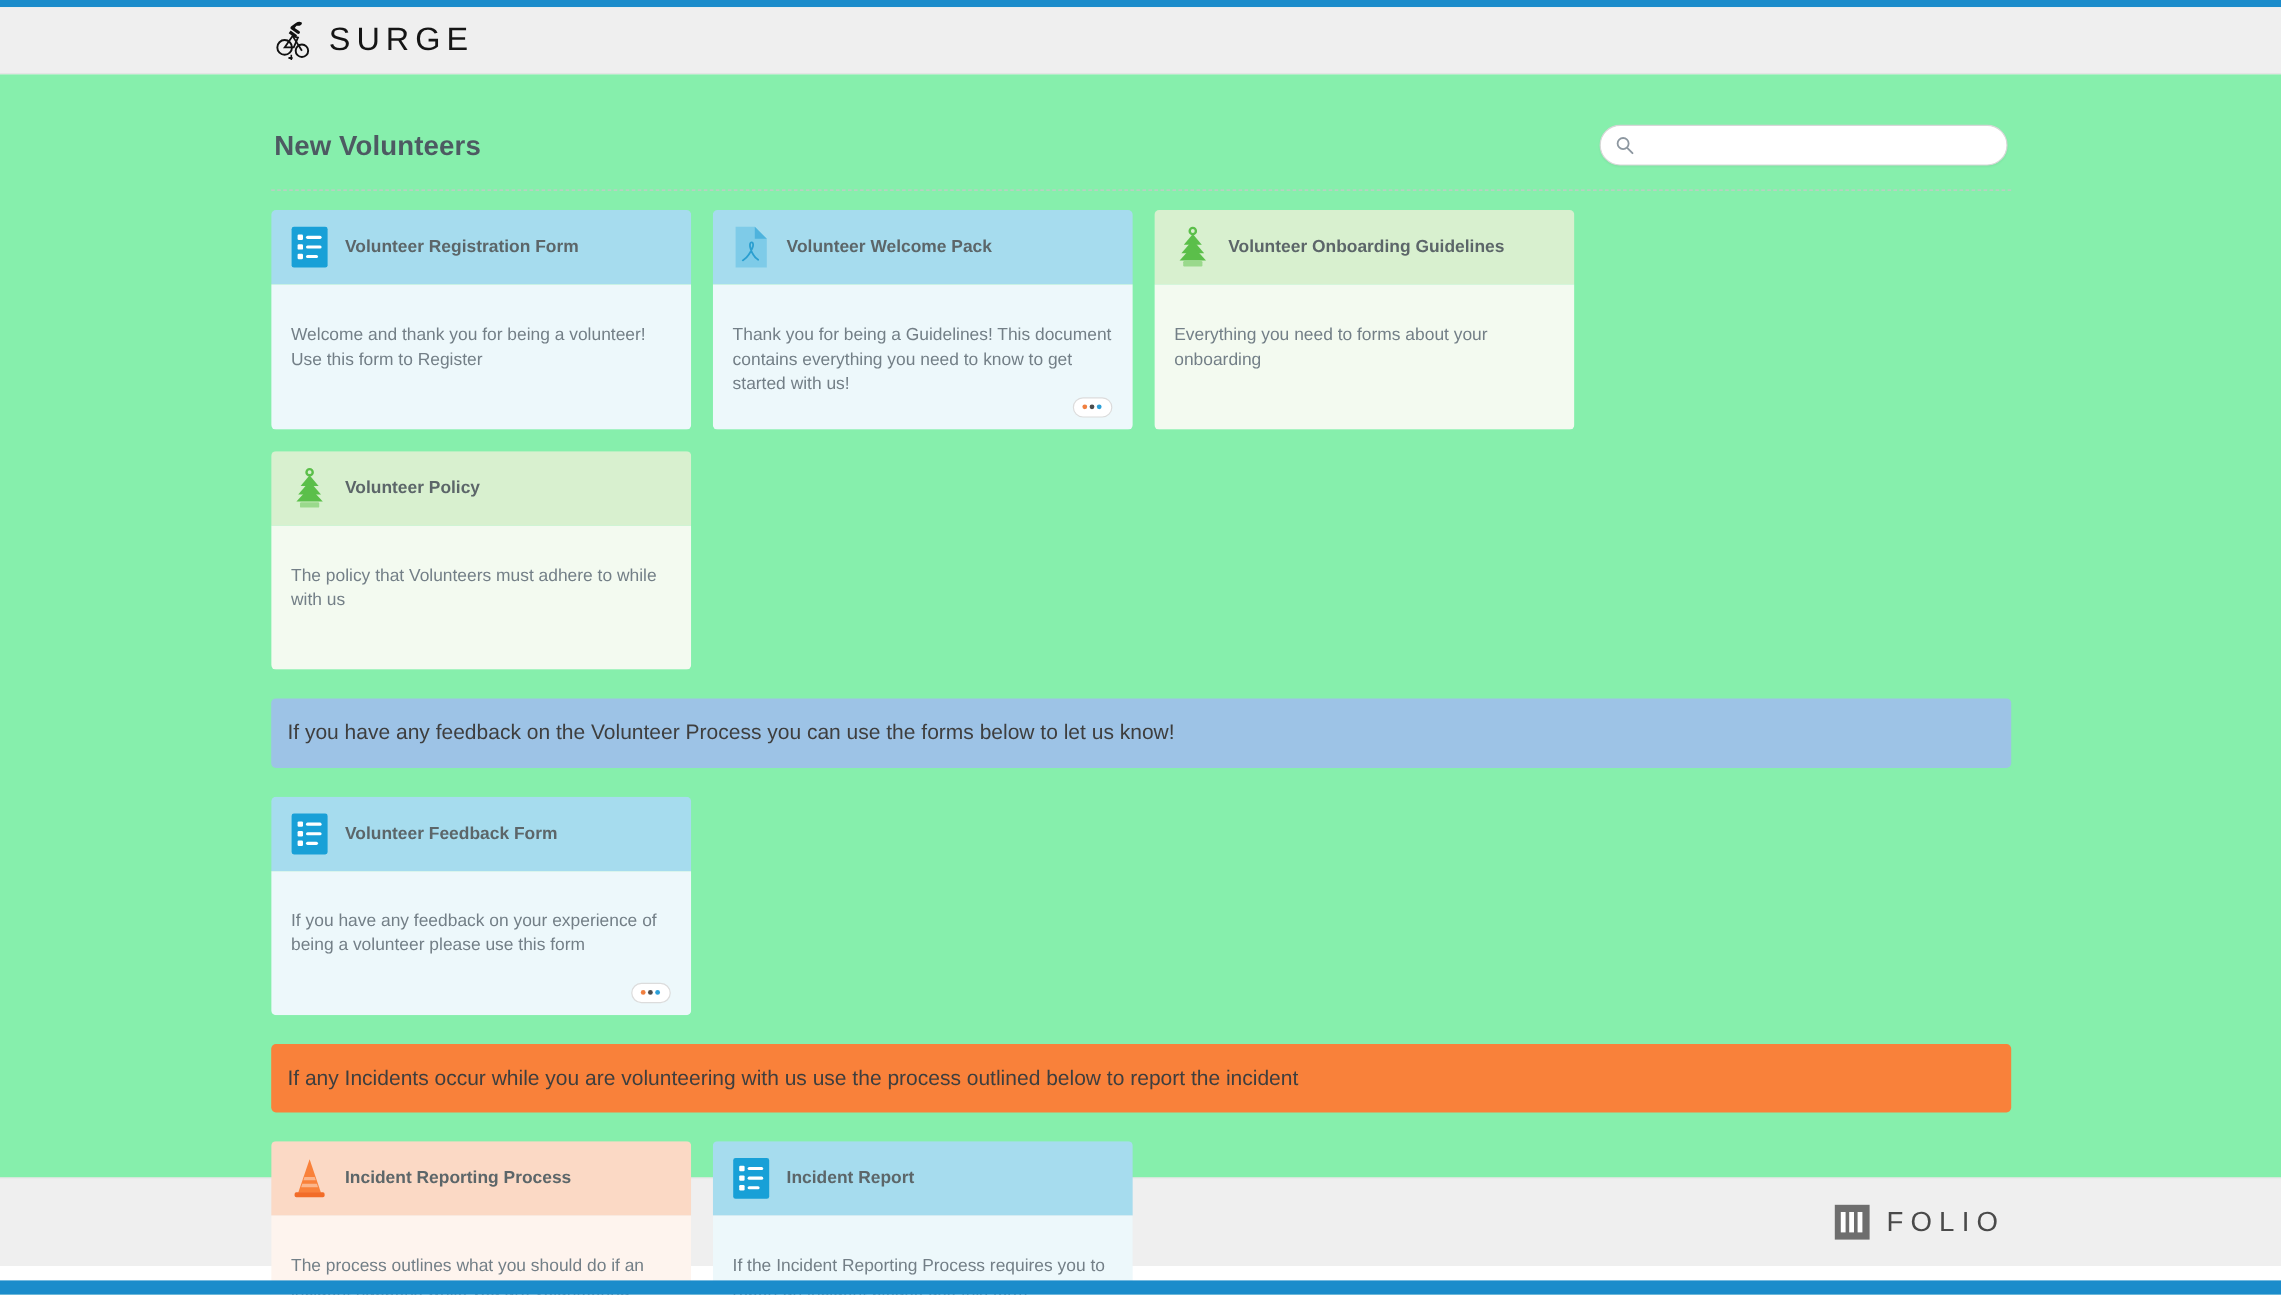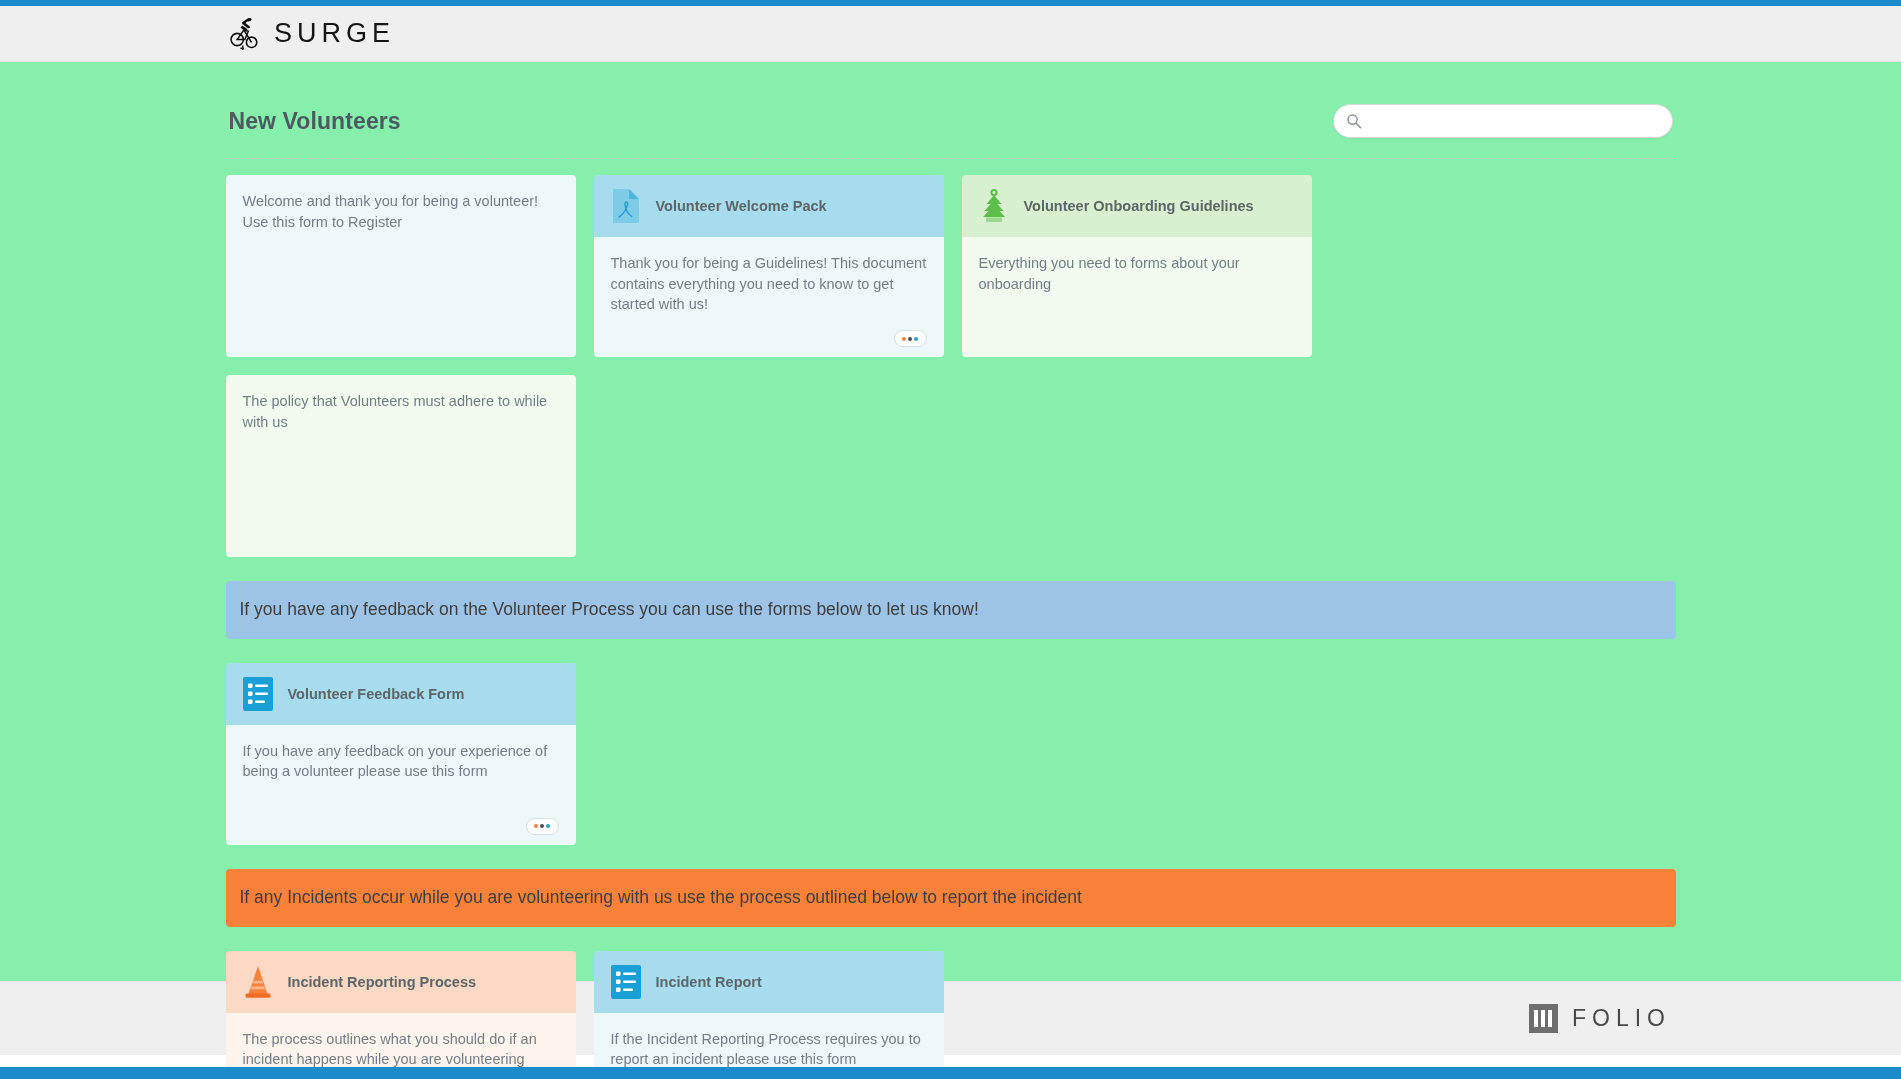--- a/index.html
+++ b/index.html
@@ -148,21 +148,21 @@
   .card-body {
     flex: 1;
     padding: 16px 17px 10px 17px;
     font-size: 14.5px;
     line-height: 1.42;
     color: #737f87;
     position: relative;
     display: flex;
     flex-direction: column;
   }
-  .card-text { flex: 1; }
+  .card-text { flex: 1; margin-top: 16px; }
 
   
   .dots-btn {
     align-self: flex-end;
     width: 33px;
     height: 17px;
     border: 1px solid #dcdcdc;
     border-radius: 10px;
     background: #fff;
     display: flex;
@@ -281,20 +281,32 @@
           </svg>
           <input class="search-input" type="text" placeholder="" style="">
         </div>
       </div>
 
       <hr class="divider">
 
       <div class="card-row">
 
         <div class="card theme-blue">
+          <div class="card-head">
+            <svg class="card-icon" viewBox="0 0 36 38">
+              <rect x="3" y="2" width="30" height="34" rx="2" fill="#18a0d7"></rect>
+              <rect x="8" y="8.5" width="4.5" height="4.5" rx="1" fill="#fff"></rect>
+              <rect x="15" y="9.5" width="13" height="2.6" rx="1.3" fill="#fff"></rect>
+              <rect x="8" y="16.5" width="4.5" height="4.5" rx="1" fill="#fff"></rect>
+              <rect x="15" y="17.5" width="13" height="2.6" rx="1.3" fill="#fff"></rect>
+              <rect x="8" y="24.5" width="4.5" height="4.5" rx="1" fill="#fff"></rect>
+              <rect x="15" y="25.5" width="10" height="2.6" rx="1.3" fill="#fff"></rect>
+            </svg>
+            <div class="card-title">Volunteer Registration Form</div>
+          </div>
           <div class="card-body">
             <div class="card-text">Welcome and thank you for being a volunteer! Use this form to Register</div>
           </div>
         </div>
 
         <div class="card theme-blue">
           <div class="card-head">
             <svg class="card-icon" viewBox="0 0 36 38">
               <path d="M5 2h16l10 10v24H5z" fill="#7ecbe8"></path>
               <path d="M21 2l10 10H21z" fill="#4eb3dd"></path>
@@ -322,20 +334,30 @@
               <rect x="10" y="30.5" width="16" height="4.5" rx="1" fill="#9ad98c"></rect>
             </svg>
             <div class="card-title">Volunteer Onboarding Guidelines</div>
           </div>
           <div class="card-body">
             <div class="card-text">Everything you need to forms about your onboarding</div>
           </div>
         </div>
 
         <div class="card theme-green">
+          <div class="card-head">
+            <svg class="card-icon" viewBox="0 0 36 38">
+              <circle cx="18" cy="5.5" r="2.6" fill="none" stroke="#5bbf4a" stroke-width="2"></circle>
+              <path d="M18 8l7.5 9h-15z" fill="#5bbf4a"></path>
+              <path d="M18 13l9.5 11h-19z" fill="#5bbf4a"></path>
+              <path d="M18 18l11 12h-22z" fill="#5bbf4a"></path>
+              <rect x="10" y="30.5" width="16" height="4.5" rx="1" fill="#9ad98c"></rect>
+            </svg>
+            <div class="card-title">Volunteer Policy</div>
+          </div>
           <div class="card-body">
             <div class="card-text">The policy that Volunteers must adhere to while with us</div>
           </div>
         </div>
 
       </div>
 
       <div class="banner banner-blue">If you have any feedback on the Volunteer Process you can use the forms below to let us know!</div>
 
       <div class="card-row">

